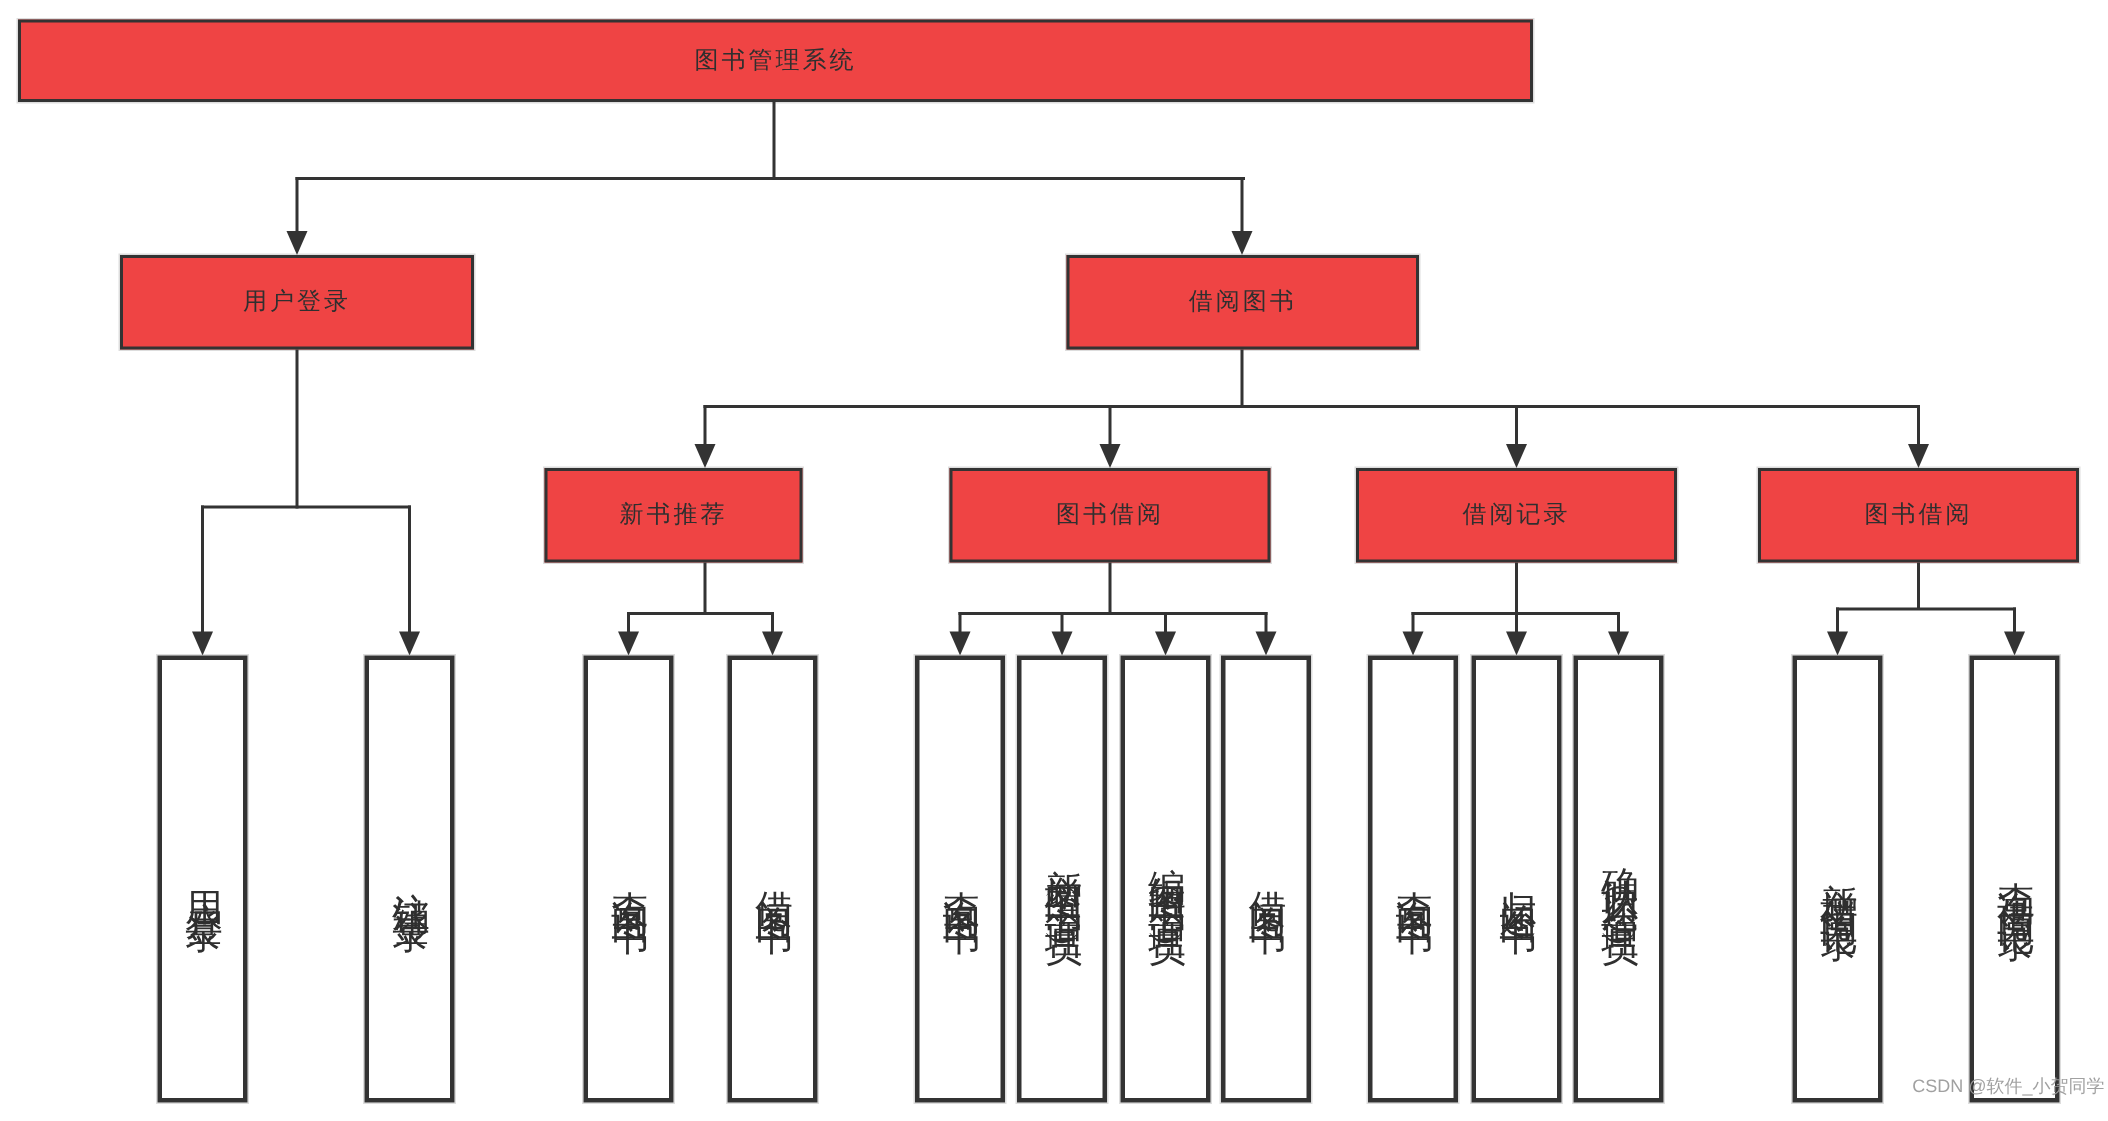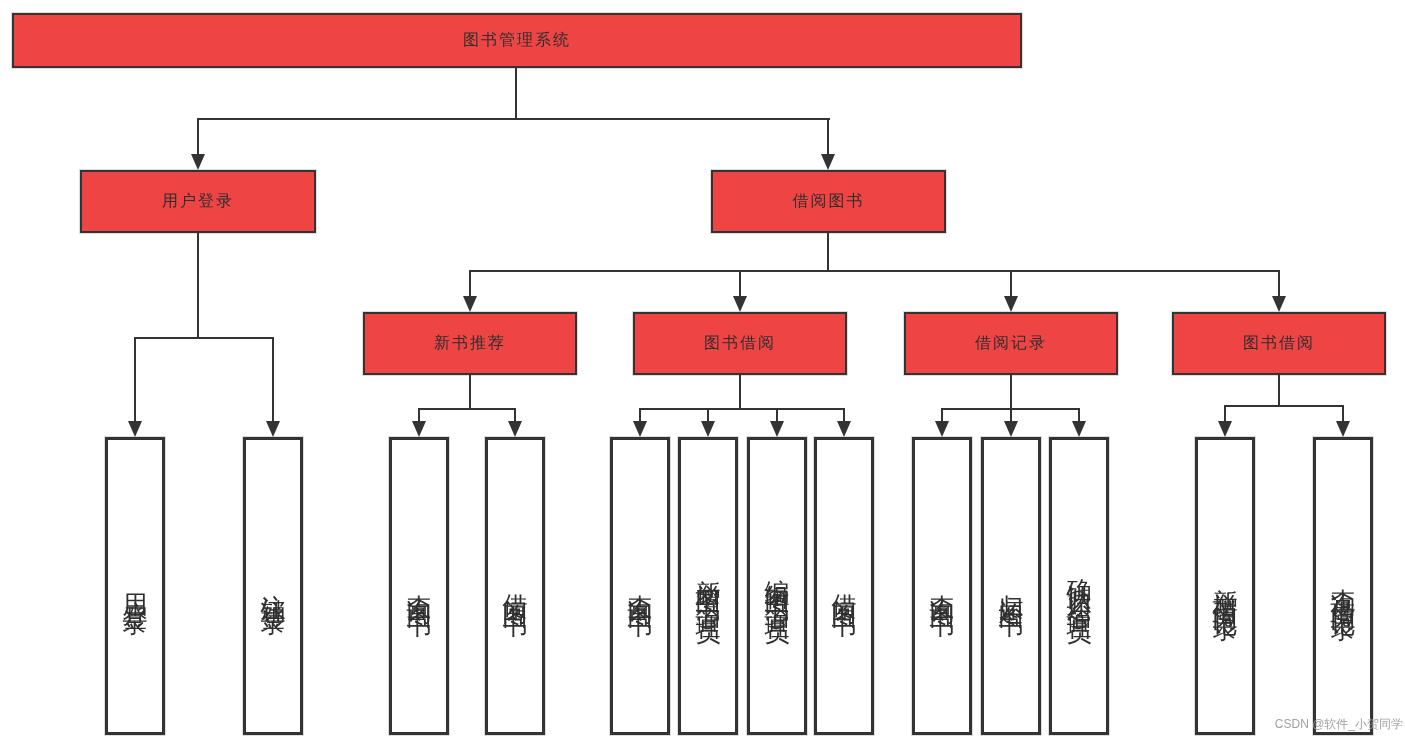--- a/index.html
+++ b/index.html
@@ -94,21 +94,21 @@
   <div class="hline" style="left:469px; top:270px; width:811px;"></div>
   <div class="vline" style="left:469px; top:270px; height:30px;"></div>
   <div class="arrow" style="left:463px; top:296px;"></div>
   <div class="vline" style="left:739px; top:270px; height:30px;"></div>
   <div class="arrow" style="left:733px; top:296px;"></div>
   <div class="vline" style="left:1010px; top:270px; height:30px;"></div>
   <div class="arrow" style="left:1004px; top:296px;"></div>
   <div class="vline" style="left:1278px; top:270px; height:30px;"></div>
   <div class="arrow" style="left:1272px; top:296px;"></div>
 
-  <div class="box" style="left:363px; top:312px; width:214px; height:63px;">
+  <div class="box" style="left:363px; top:312px; width:172px; height:63px;">
     <span>新书推荐</span>
   </div>
   <div class="box" style="left:633px; top:312px; width:214px; height:63px;">
     <span>图书借阅</span>
   </div>
   <div class="box" style="left:904px; top:312px; width:214px; height:63px;">
     <span>借阅记录</span>
   </div>
   <div class="box" style="left:1172px; top:312px; width:214px; height:63px;">
     <span>图书借阅</span>

